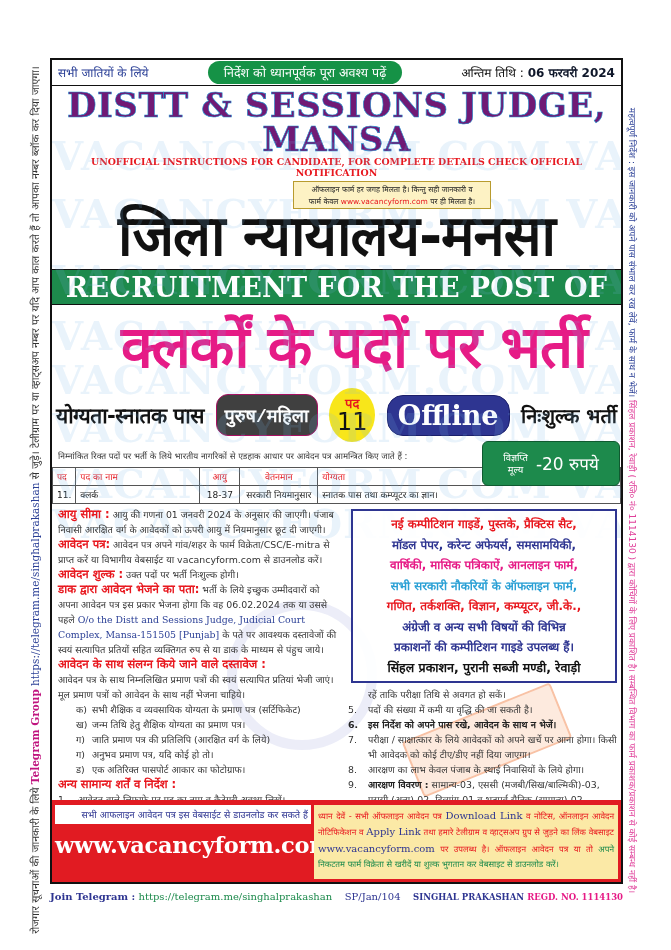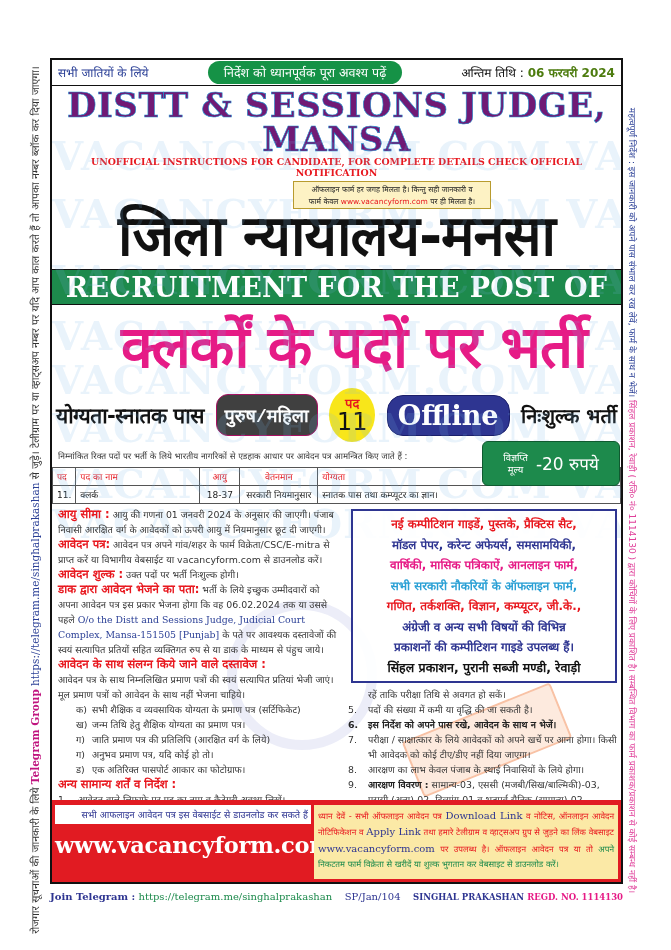--- a/index.html
+++ b/index.html
@@ -41,21 +41,21 @@
     height: 26px; display: flex; align-items: center; justify-content: space-between;
     border-bottom: 1.5px solid #111; padding: 0 6px; font-family: "DejaVu Sans", sans-serif;
     font-size: 12px;
   }
   .topbar .left { color: #2a3f96; }
   .topbar .center {
     background: #159246; color: #fff; padding: 3px 16px; border-radius: 14px;
     font-size: 12.5px;
   }
   .topbar .right { color: #111; }
-  .topbar .right .date { color: #4d7c0f; font-weight: bold; }
+  .topbar .right .date { color: #0f172a; font-weight: bold; }
 
   .district-title {
     text-align: center; font-family: "DejaVu Serif", serif; font-weight: bold;
     color: #701a75; font-size: 34px; letter-spacing: 0.5px; line-height: 34px;
     margin-top: 2px; -webkit-text-stroke: 0.6px #1c8ccc;
   }
   .unofficial {
     text-align: center; color: #e8181f; font-weight: bold; font-size: 9.4px;
     font-family: "DejaVu Serif", serif; margin-top: 0px;
   }

